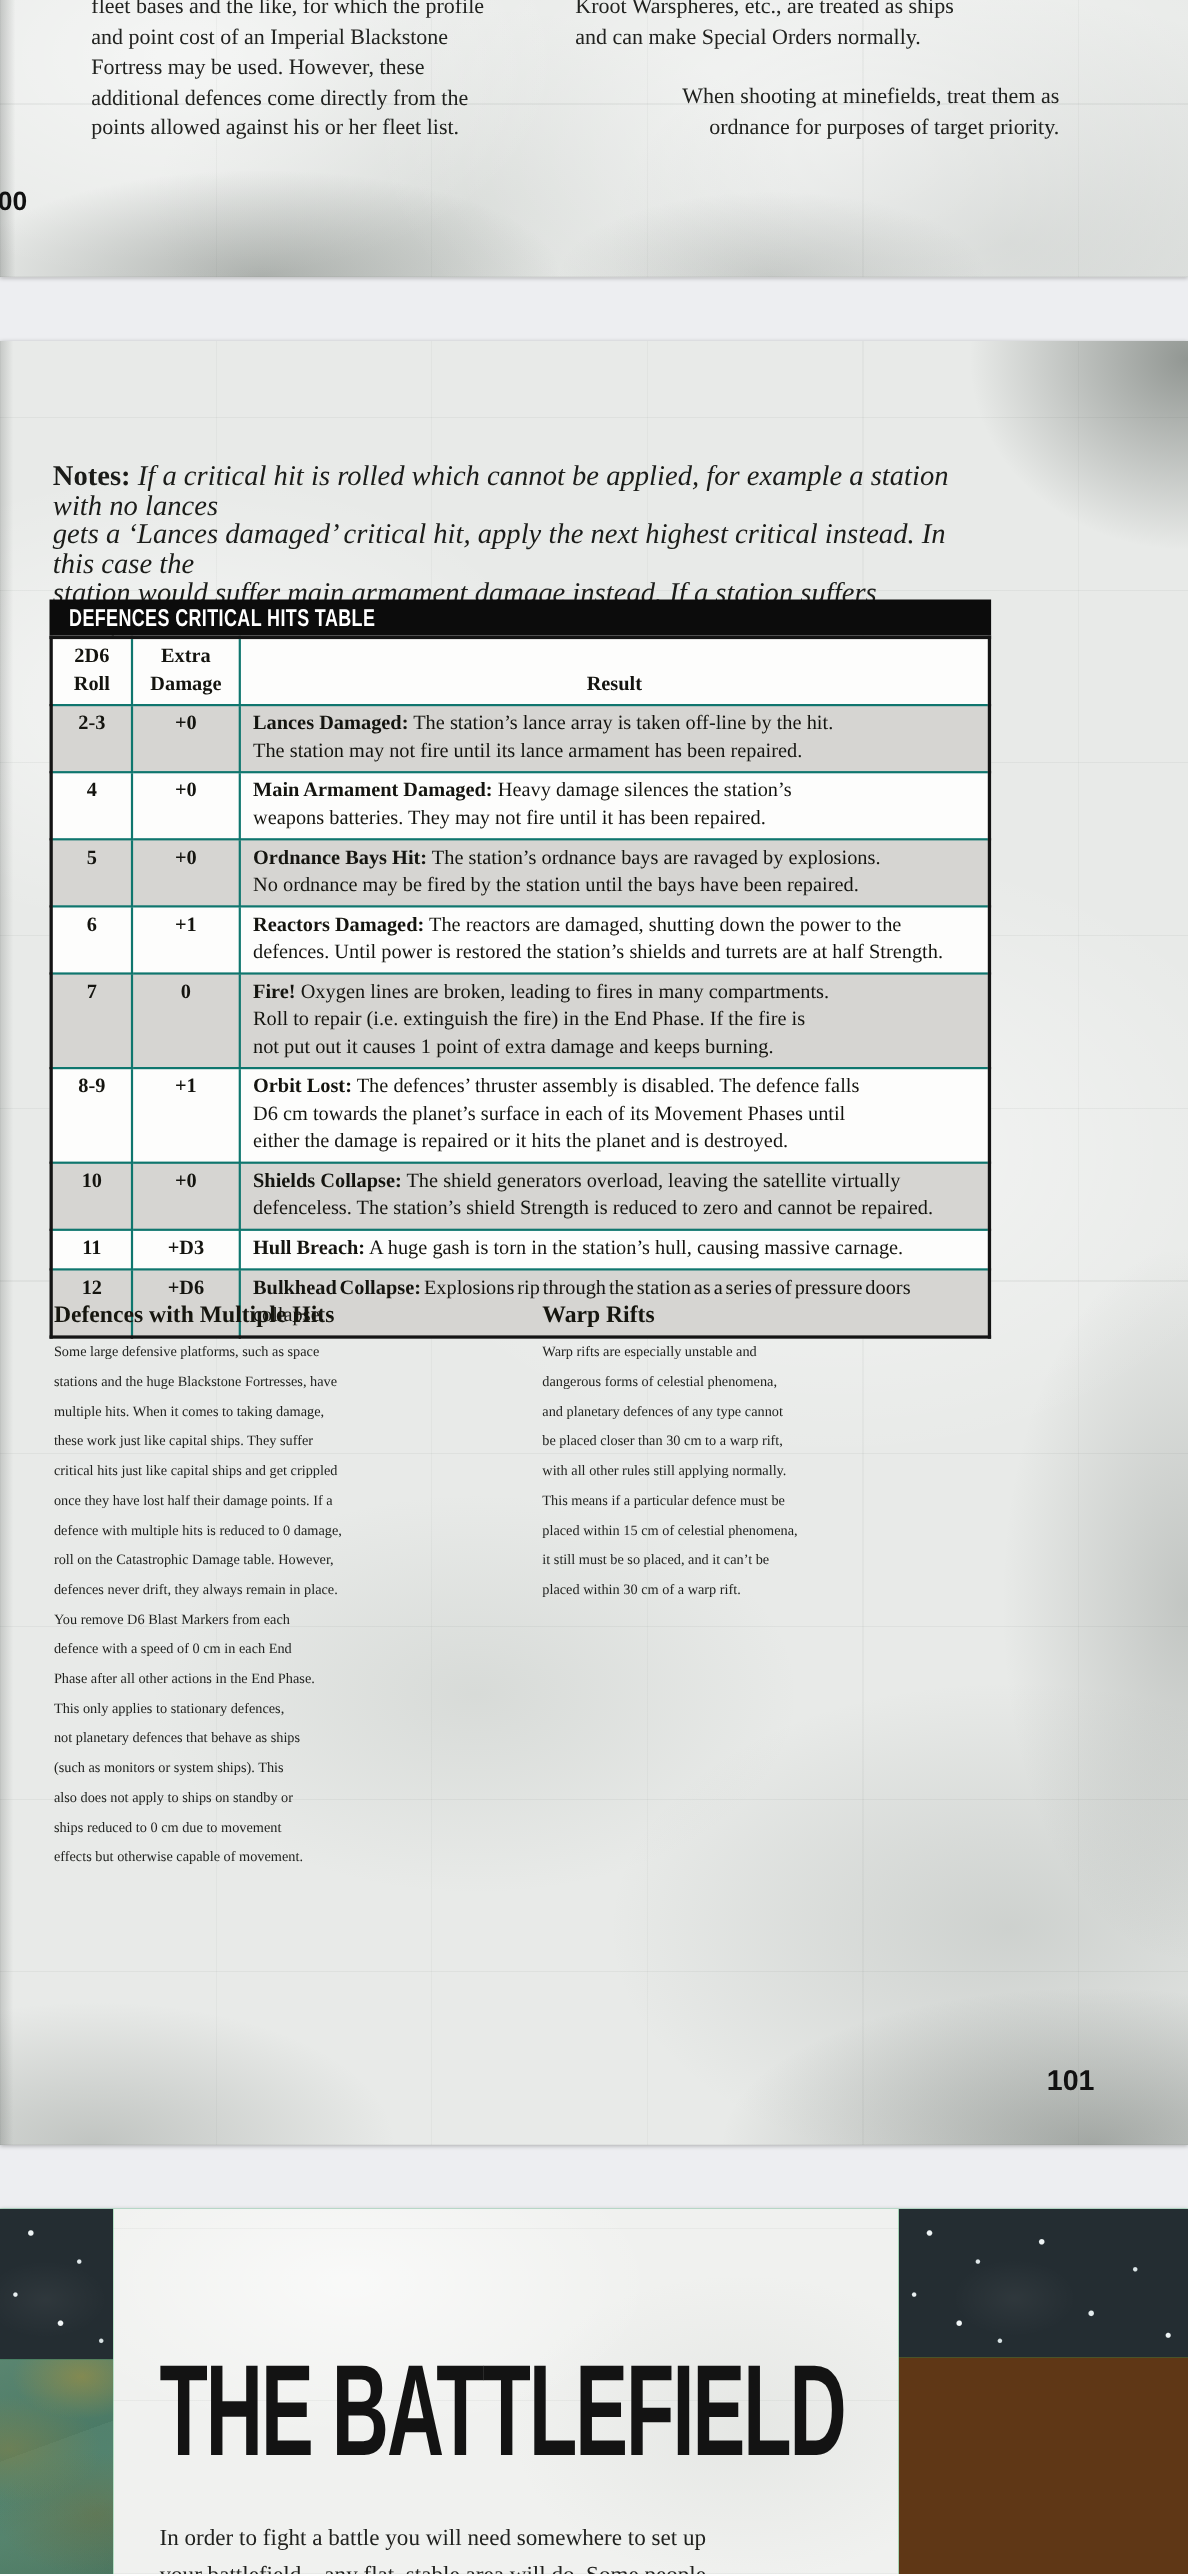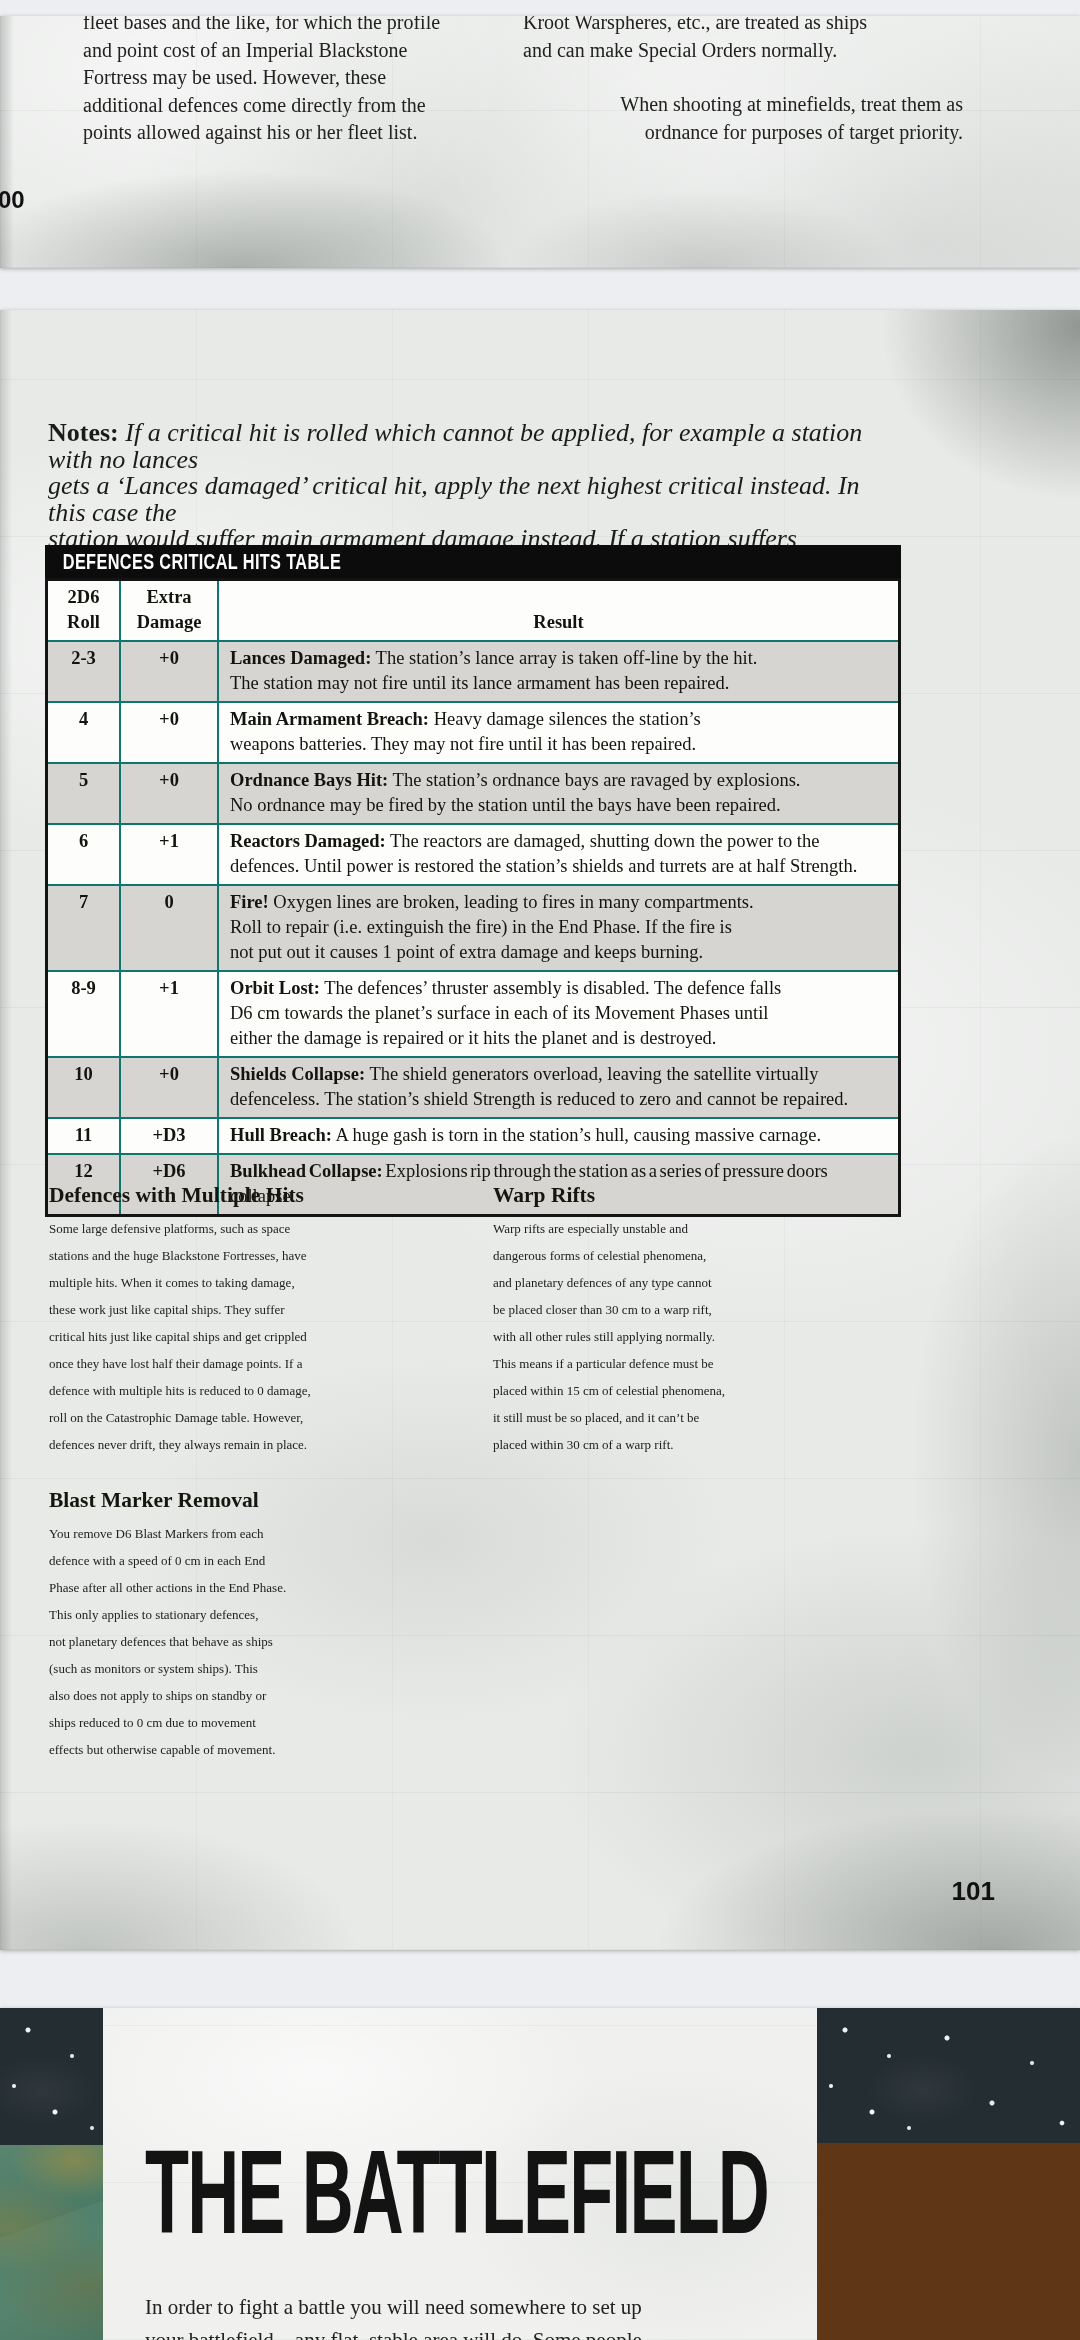--- a/index.html
+++ b/index.html
@@ -17,21 +17,21 @@
       radial-gradient(ellipse 500px 300px at 15% 20%, rgba(255,255,255,0.55), transparent 70%),
       radial-gradient(ellipse 600px 400px at 70% 45%, rgba(255,255,255,0.5), transparent 70%),
       radial-gradient(ellipse 420px 260px at 40% 75%, rgba(130,140,132,0.16), transparent 70%),
       radial-gradient(ellipse 520px 320px at 85% 88%, rgba(100,110,104,0.2), transparent 70%);
     box-shadow:0 1px 4px rgba(0,0,0,0.28);
   }
   .page::before{
     content:"";position:absolute;inset:0;pointer-events:none;z-index:0;
   }
   .page > *{position:relative;z-index:1;}
-  .page1{top:16px;height:252px;}
+  .page1{top:0;height:252px;}
   .page1::before{background:
     linear-gradient(to right, rgba(40,45,42,0.22), transparent 14px),
     radial-gradient(ellipse 420px 150px at 22% 100%, rgba(80,88,82,0.38), transparent 65%),
     radial-gradient(ellipse 300px 120px at 65% 100%, rgba(90,98,92,0.22), transparent 65%);}
   .page2{top:310px;height:1640px;}
   .page2::before{background:
     linear-gradient(to right, rgba(40,45,42,0.18), transparent 12px),
     radial-gradient(ellipse 320px 280px at 100% 1%, rgba(60,68,62,0.5), transparent 62%),
     radial-gradient(ellipse 520px 220px at 92% 100%, rgba(70,78,72,0.42), transparent 65%),
     radial-gradient(ellipse 420px 200px at 8% 100%, rgba(90,98,92,0.28), transparent 65%),
@@ -184,21 +184,21 @@
             <td class="c-extra">+0</td>
             <td class="c-result">
               <div class="rline"><b>Lances Damaged:</b> <span>The station’s lance array is taken off-line by the hit.</span></div>
               <div class="rline">The station may not fire until its lance armament has been repaired.</div>
             </td>
           </tr>
           <tr>
             <td class="c-roll">4</td>
             <td class="c-extra">+0</td>
             <td class="c-result">
-              <div class="rline"><b>Main Armament Breach:</b> <span>Heavy damage silences the station’s</span></div>
+              <div class="rline"><b>Main Armament Damaged:</b> <span>Heavy damage silences the station’s</span></div>
               <div class="rline">weapons batteries. They may not fire until it has been repaired.</div>
             </td>
           </tr>
           <tr class="alt">
             <td class="c-roll">5</td>
             <td class="c-extra">+0</td>
             <td class="c-result">
               <div class="rline"><b>Ordnance Bays Hit:</b> <span>The station’s ordnance bays are ravaged by explosions.</span></div>
               <div class="rline">No ordnance may be fired by the station until the bays have been repaired.</div>
             </td>
@@ -259,21 +259,20 @@
       <div class="sec-h">Defences with Multiple Hits</div>
       <div class="sec-body pre">Some large defensive platforms, such as space
 stations and the huge Blackstone Fortresses, have
 multiple hits. When it comes to taking damage,
 these work just like capital ships. They suffer
 critical hits just like capital ships and get crippled
 once they have lost half their damage points. If a
 defence with multiple hits is reduced to 0 damage,
 roll on the Catastrophic Damage table. However,
 defences never drift, they always remain in place.</div>
-      <div class="sec-h blast-h">Blast Marker Removal</div>
       <div class="sec-body pre">You remove D6 Blast Markers from each
 defence with a speed of 0 cm in each End
 Phase after all other actions in the End Phase.
 This only applies to stationary defences,
 not planetary defences that behave as ships
 (such as monitors or system ships). This
 also does not apply to ships on standby or
 ships reduced to 0 cm due to movement
 effects but otherwise capable of movement.</div>
     </div>

